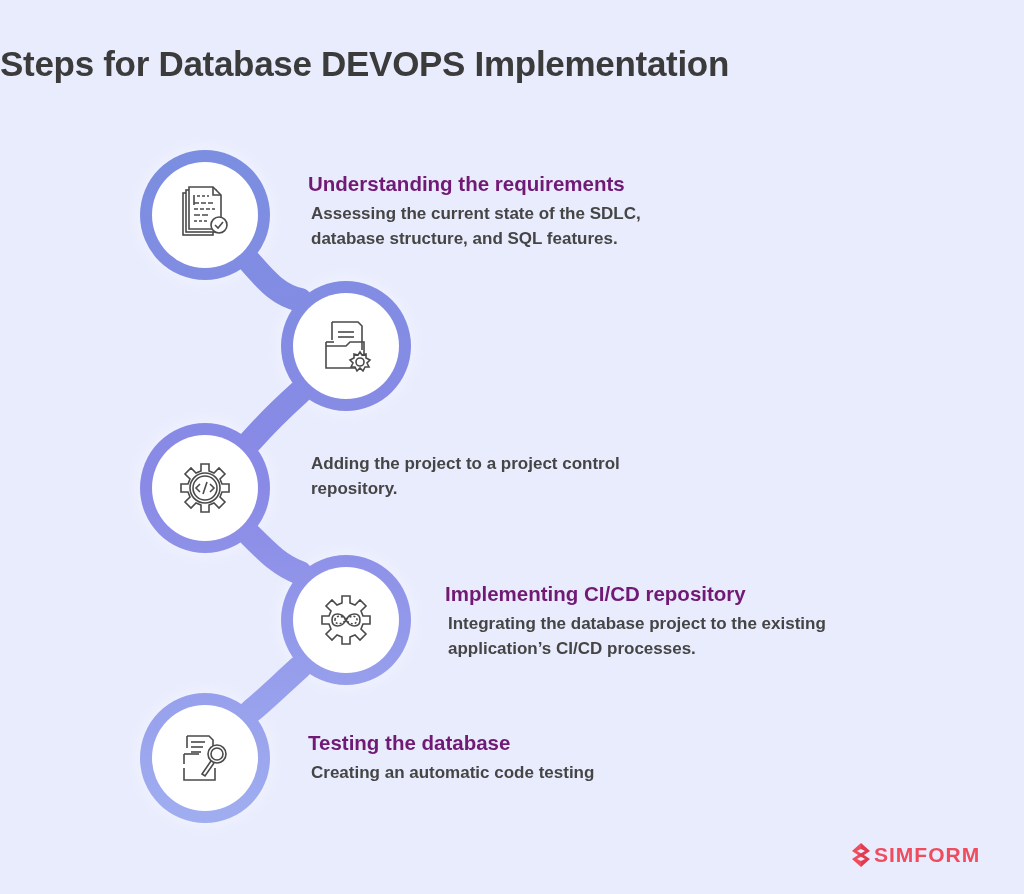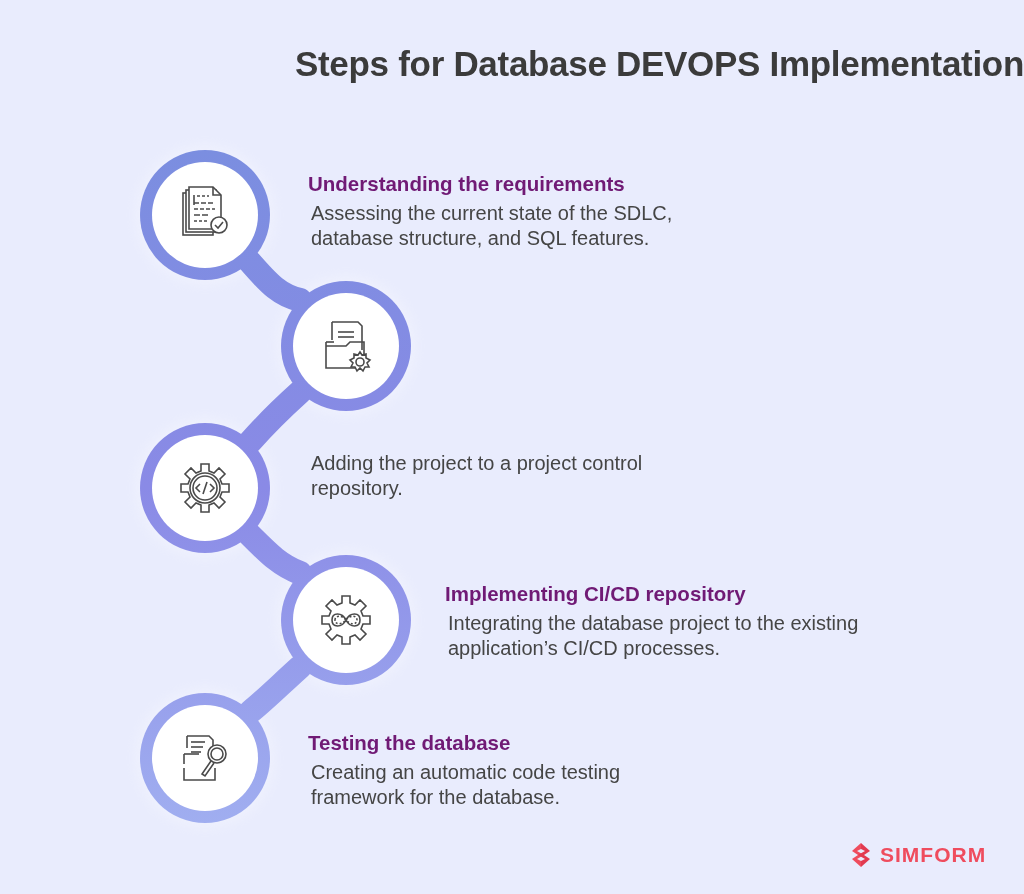--- a/index.html
+++ b/index.html
@@ -5,37 +5,38 @@
     * { box-sizing: border-box; margin: 0; padding: 0; }
     html, body {
       width: 1024px; height: 894px; overflow: hidden;
       background: #e9ecfd;
       font-family: "Liberation Sans", sans-serif;
       color: #3a3a3a;
     }
     .canvas { position: relative; width: 1024px; height: 894px; }
     .title {
       position: absolute; left: 0; top: 44px; width: 1024px;
-      text-align: right; font-size: 35px; font-weight: bold;
+      text-align: left; font-size: 35px; font-weight: bold;
       color: #3b3b3b; letter-spacing: -0.3px;
     }
     .chain { position: absolute; left: 0; top: 0; width: 1024px; height: 894px; }
     .step-text { position: absolute; }
     .step-title {
       font-size: 20.5px; font-weight: bold; color: #701a75;
       line-height: 26px; margin-bottom: 4px; white-space: nowrap;
     }
     .step-desc {
-      font-size: 20px; color: #454545; line-height: 25px;
+      font-size: 17px; color: #454545; line-height: 25px;
       padding-left: 3px;
+      font-weight: bold;
     }
     .icon-wrap { position: absolute; width: 72px; height: 72px; }
     .logo {
       position: absolute; left: 848px; top: 842px;
-      display: flex; align-items: center; gap: 6px;
+      display: flex; align-items: center; 
     }
     .logo-text {
       font-size: 21px; font-weight: bold; color: #ef4c5e;
       letter-spacing: 1px;
     }
   </style>
 </head>
 <body>
 
 <div class="canvas">
@@ -173,21 +174,20 @@
     <div class="step-desc">
       <div>Integrating the database project to the existing</div>
       <div>application’s CI/CD processes.</div>
     </div>
   </div>
 
   <div class="step-text" style="left:308px; top:730px;">
     <div class="step-title">Testing the database</div>
     <div class="step-desc">
       <div>Creating an automatic code testing</div>
-      <div>framework for the database.</div>
     </div>
   </div>
 
   <div class="logo">
     <svg width="26" height="26" viewBox="0 0 26 26">
       <path d="M13 1 L4 9 L10 13 L4 17 L13 25 L13 19 L9 17 L16 13 L9 9 L13 7 Z" fill="#ef4c5e"></path>
       <path d="M13 1 L22 9 L16 13 L22 17 L13 25 L13 19 L17 17 L10 13 L17 9 L13 7 Z" fill="#e23a50"></path>
     </svg>
     <span class="logo-text">SIMFORM</span>
   </div>

